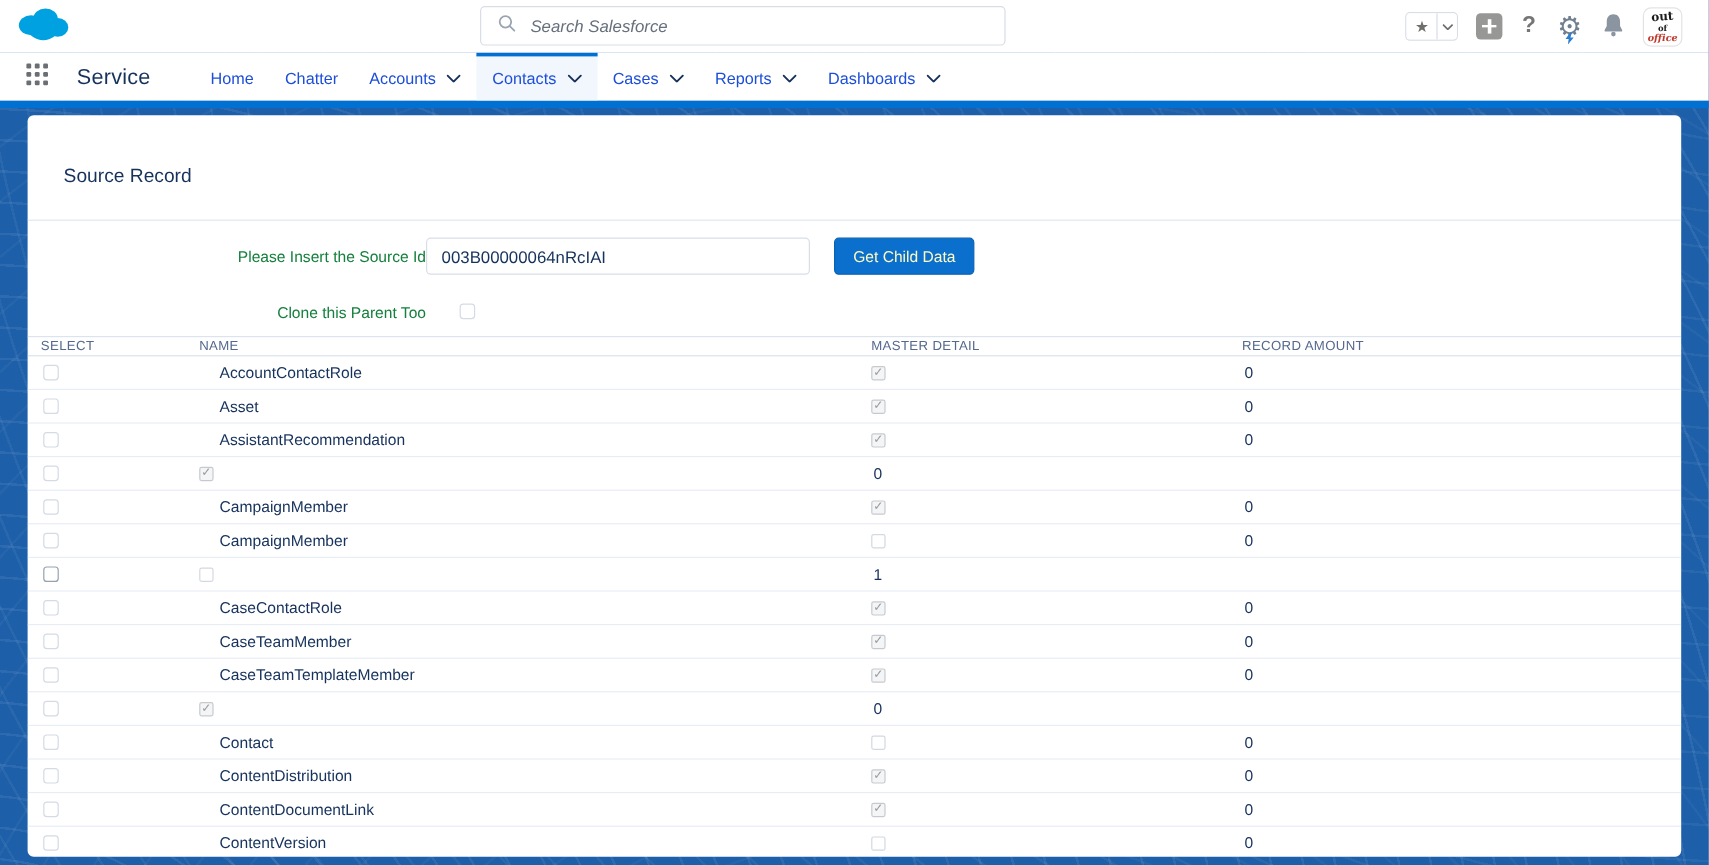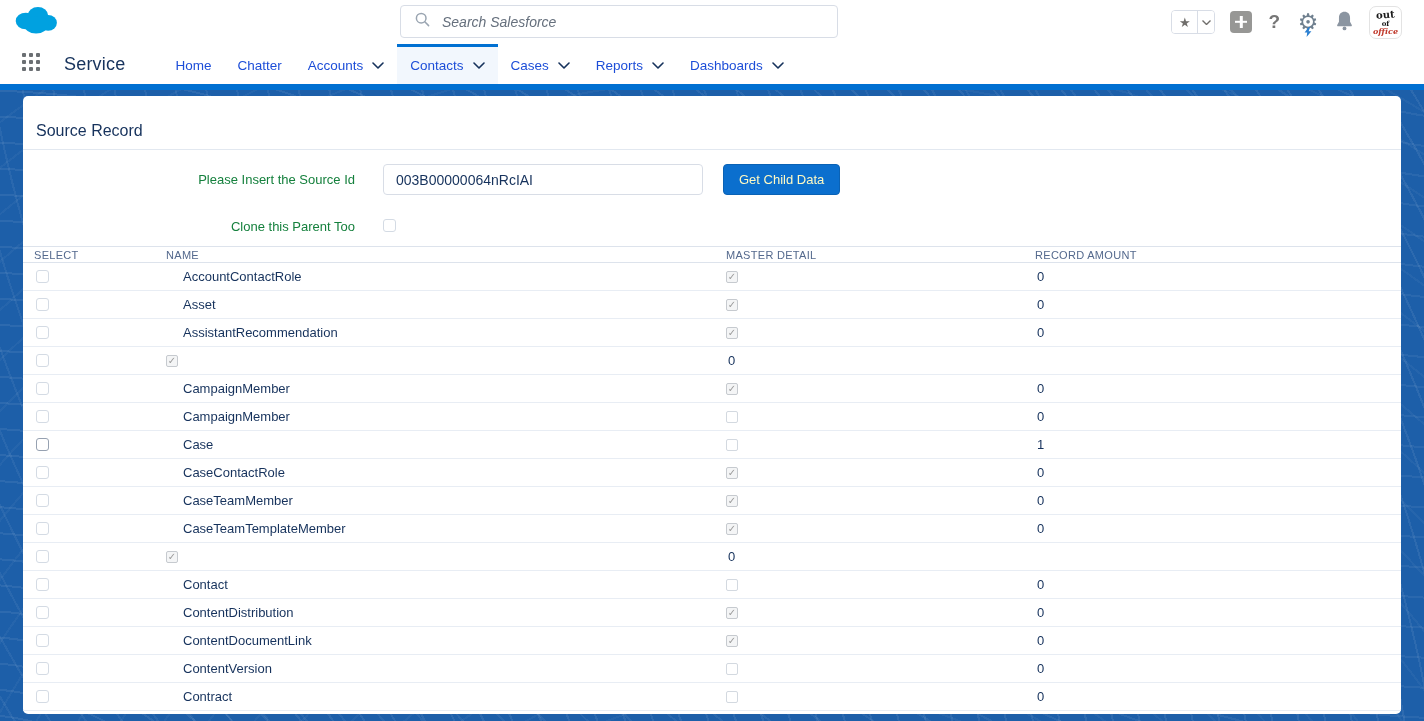--- a/index.html
+++ b/index.html
@@ -43,27 +43,27 @@
   .waffle{align-self:center;margin-left:22px;width:22px;height:22px;display:grid;grid-template-columns:repeat(3,4px);grid-template-rows:repeat(3,4px);gap:3px;background:none;border:none;cursor:pointer;padding:0;}
   .waffle i{background:#6b6f73;border-radius:1px;display:block;}
   .app-name{align-self:center;margin-left:20px;font-size:18px;color:#16325c;letter-spacing:.2px;}
   .nav-tabs{display:flex;margin-left:37px;align-items:stretch;}
   .tab{display:flex;align-items:center;gap:9px;padding:0 13px;font-size:13.5px;color:#1d4ed8;cursor:pointer;border-top:3px solid transparent;}
   .tab.active{background:#f2f7fd;border-top-color:#0070d2;}
   .blue-strip{position:absolute;top:84px;left:0;width:100%;height:6px;background:#0070d2;}
 
   
   .content-card{position:absolute;left:23px;right:23px;top:96px;bottom:7px;background:#fff;border-radius:5px;overflow:hidden;}
-  .card-title{margin:0;padding:26px 0 9px 13px;font-size:16px;font-weight:normal;color:#16325c;}
+  .card-title{margin:17px;padding:26px 0 9px 13px;font-size:16px;font-weight:normal;color:#16325c;}
   .divider{border-bottom:1px solid #e2e8f0;}
   .form{padding-top:14px;}
   .form-row{display:flex;align-items:center;margin-bottom:24px;}
   .form-row.cb-row{margin-bottom:12px;align-items:flex-start;}
   .form-label{width:332px;text-align:right;font-size:13px;color:#15803d;}
-  .source-input{margin-left:28px;width:320px;height:31px;border:1px solid #d8dde6;border-radius:4px;padding:0 12px;font-size:14px;color:#16325c;font-family:"Liberation Sans",sans-serif;outline:none;}
+  .source-input{width:320px;height:31px;border:1px solid #d8dde6;border-radius:4px;padding:0 12px;font-size:14px;color:#16325c;font-family:"Liberation Sans",sans-serif;outline:none;}
   .btn-brand{margin-left:20px;height:31px;padding:0 15px;background:#0b6fce;border:1px solid #0a62b5;border-radius:4px;color:#fef9c3;font-size:13px;cursor:pointer;font-family:"Liberation Sans",sans-serif;}
   .cb{width:13px;height:13px;border:1px solid #d4dbe4;border-radius:3px;background:#fff;display:inline-block;cursor:pointer;}
   .cb.cb-dark{border-color:#96a1b1;}
   .form .cb{margin-left:28px;}
 
   
   .thead{display:grid;grid-template-columns:143px 560px 309px 1fr;align-items:center;height:17px;border-top:1px solid #dde3ec;border-bottom:1px solid #dde3ec;font-size:11px;color:#54698d;letter-spacing:.3px;}
   .thead .th1{padding-left:11px;}
   .trow{display:grid;grid-template-columns:143px 560px 309px 1fr;align-items:center;height:28px;border-bottom:1px solid #e8edf4;font-size:13px;color:#16325c;}
   .td-select{padding-left:13px;display:flex;align-items:center;}
@@ -264,21 +264,20 @@
           <div class="td td-name">CampaignMember</div>
           <div class="td td-md">
             <span class="md-cb"></span>
           </div>
           <div class="td td-amount">0</div>
         </div>
         <div class="trow">
           <div class="td td-select">
             <span class="cb cb-dark"></span>
           </div>
-          <div class="td td-name">Case</div>
           <div class="td td-md">
             <span class="md-cb"></span>
           </div>
           <div class="td td-amount">1</div>
         </div>
         <div class="trow">
           <div class="td td-select">
             <span class="cb"></span>
           </div>
           <div class="td td-name">CaseContactRole</div>

